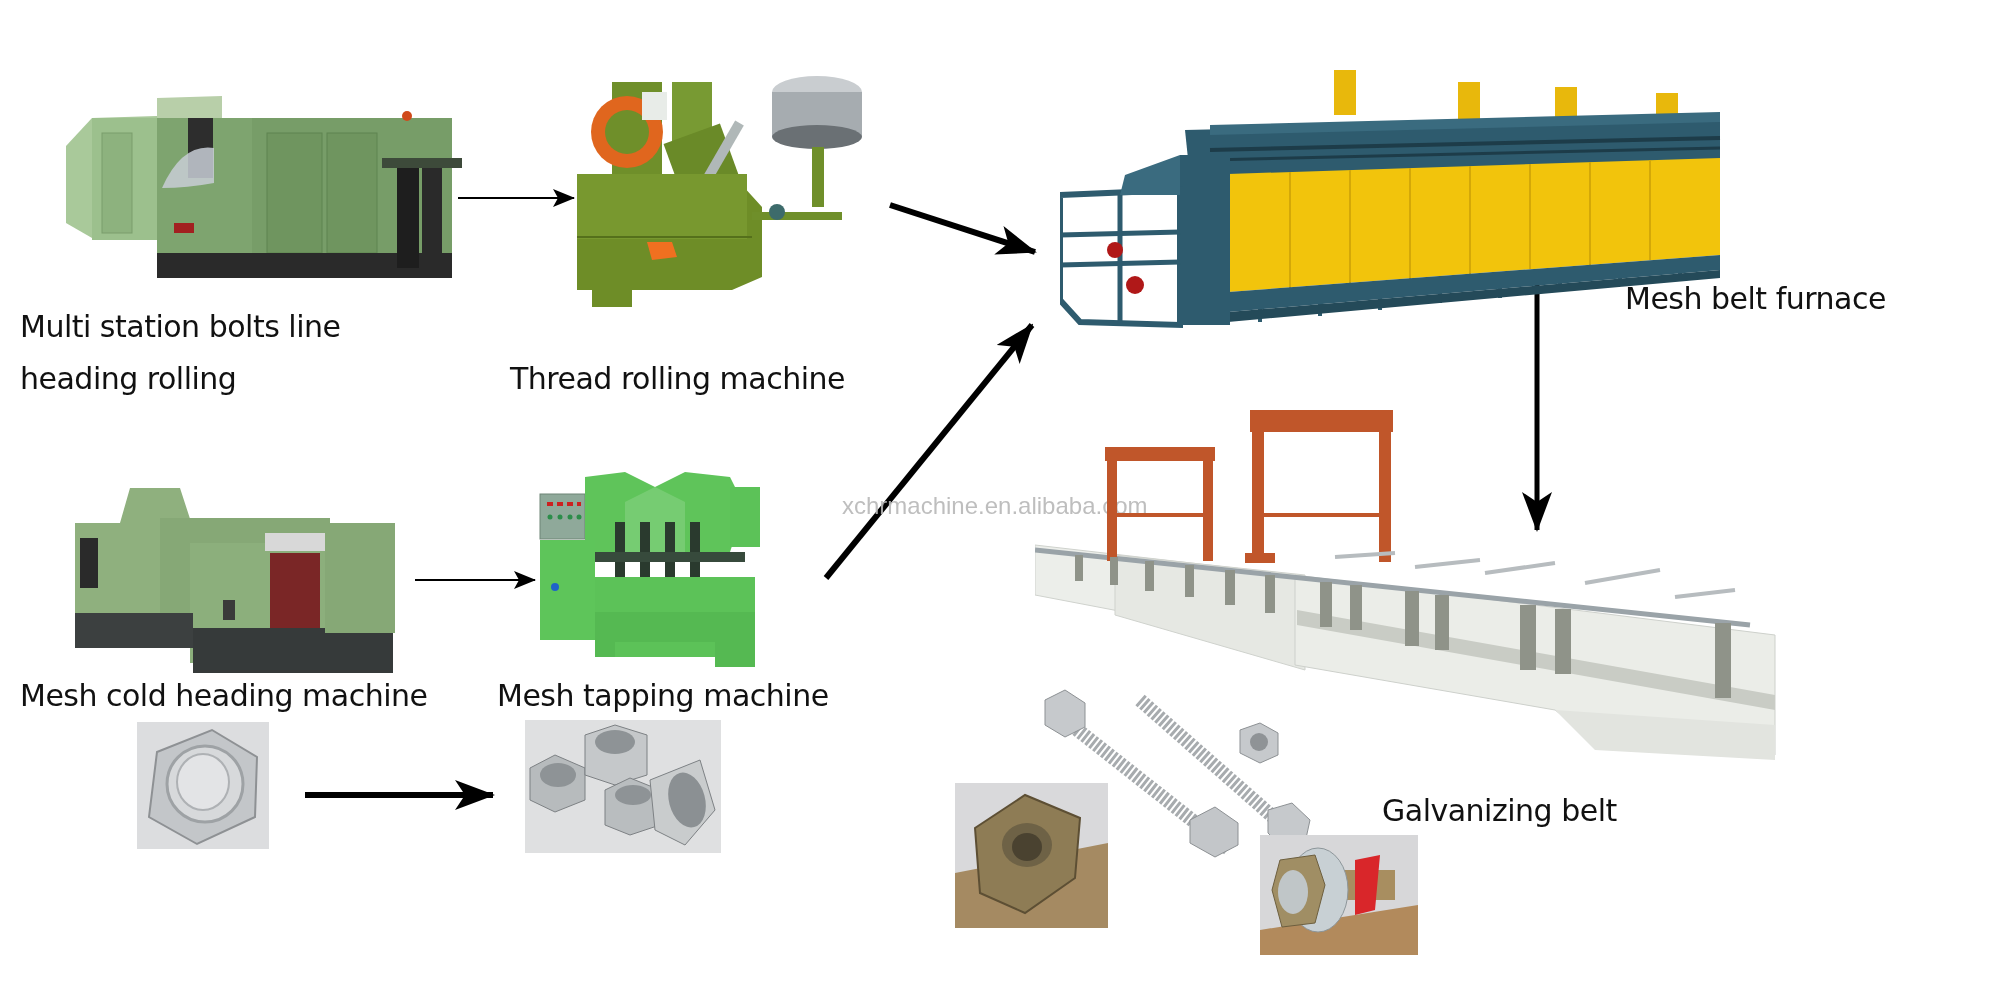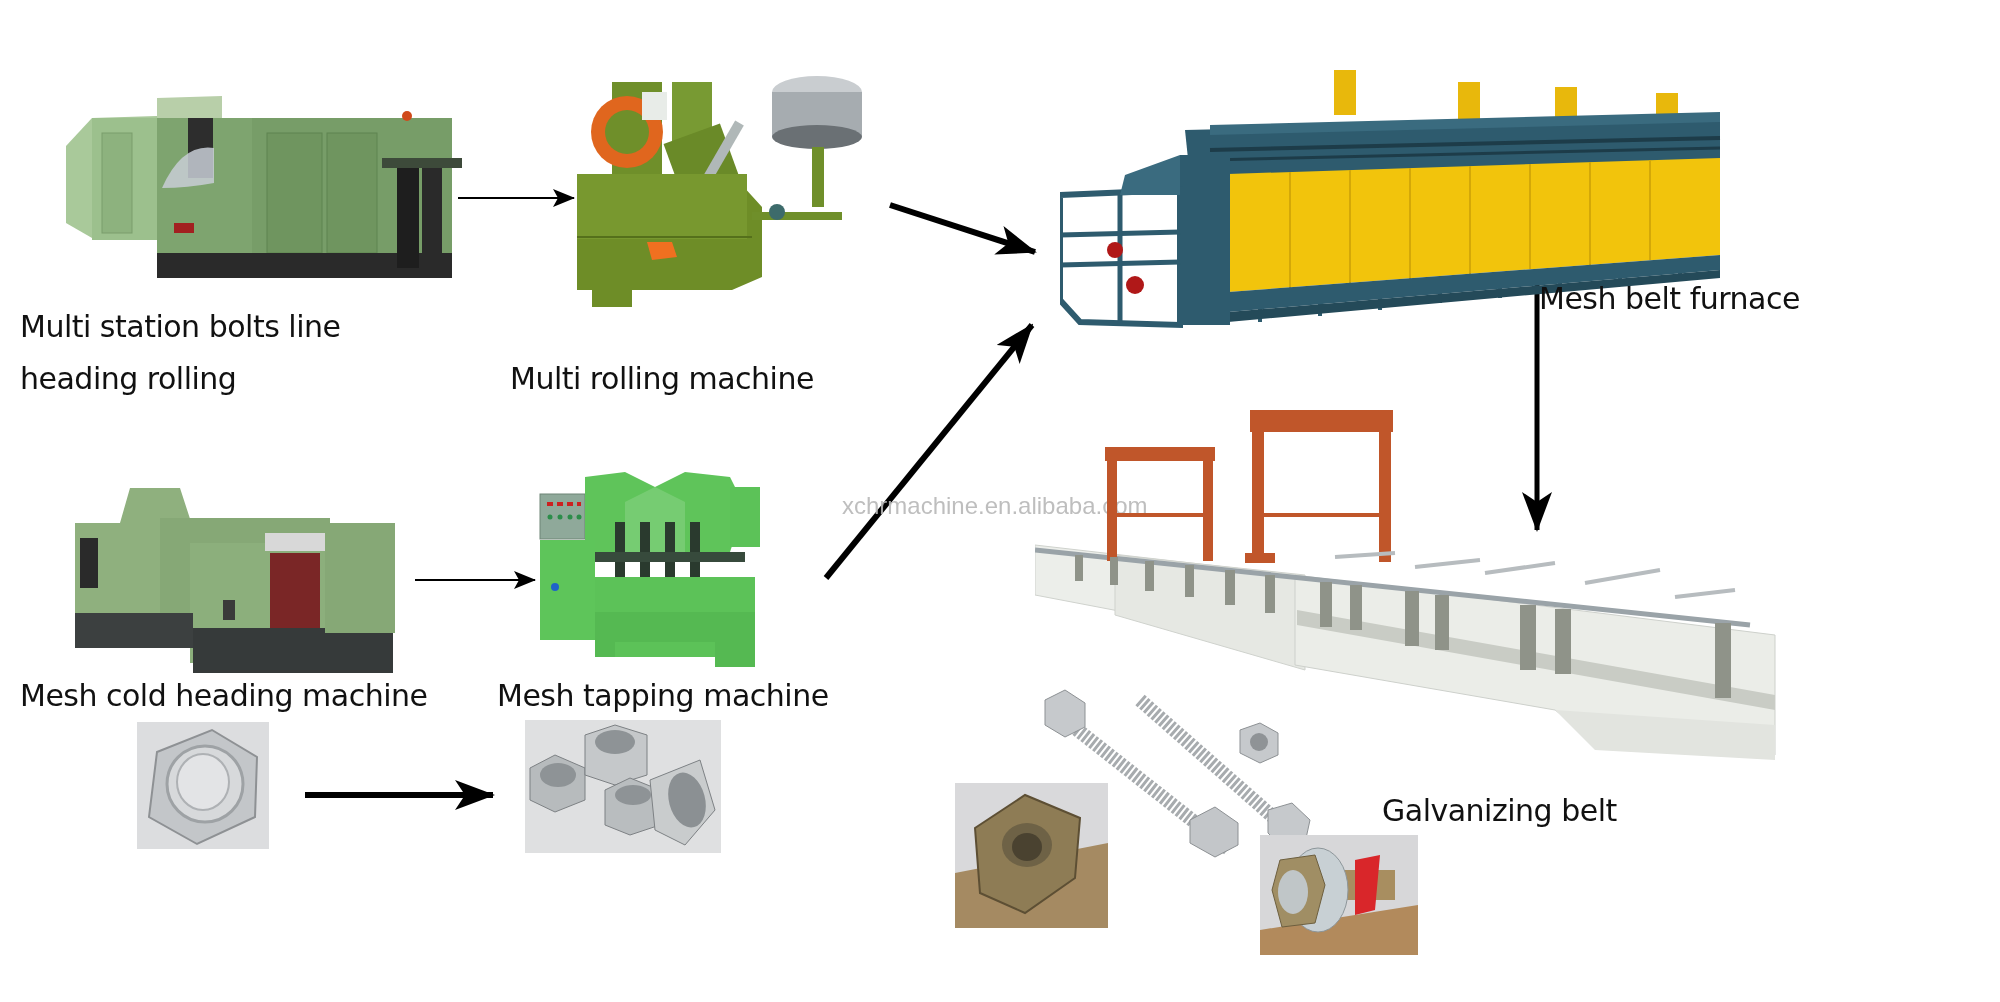--- a/index.html
+++ b/index.html
@@ -79,21 +79,21 @@
     <ellipse cx="245" cy="75" rx="45" ry="12" fill="#6a7074"></ellipse>
     <rect x="240" y="85" width="12" height="60" fill="#6f8f2a"></rect>
     <polygon points="5,112 160,112 190,145 190,215 160,228 60,228 60,245 20,245 20,228 5,228" fill="#6e8d27"></polygon>
     <rect x="5" y="112" width="170" height="65" fill="#78982f"></rect>
     <line x1="5" y1="175" x2="180" y2="175" stroke="#55701b" stroke-width="2"></line>
     <polygon points="75,180 100,180 105,195 80,198" fill="#f07020"></polygon>
     <rect x="180" y="150" width="90" height="8" fill="#6f8f2a"></rect>
     <circle cx="205" cy="150" r="8" fill="#3d6b6b"></circle>
   </svg>
 </div>
-<div class="label" style="left:510px;top:364px">Multi rolling machine</div>
+<div class="label" style="left:510px;top:364px">Thread rolling machine</div>
 
 <div class="photo" style="left:1060px;top:60px;width:665px;height:280px">
   <svg width="665" height="280" viewBox="0 0 665 280">
 
     <rect x="274" y="10" width="22" height="45" fill="#e8b80c"></rect>
     <rect x="398" y="22" width="22" height="40" fill="#e8b80c"></rect>
     <rect x="495" y="27" width="22" height="37" fill="#e8b80c"></rect>
     <rect x="596" y="33" width="22" height="34" fill="#e8b80c"></rect>
 
     <polygon points="125,70 660,58 660,100 130,118" fill="#2e5b6e"></polygon>
@@ -128,21 +128,21 @@
     <rect x="120" y="95" width="50" height="170" fill="#2e5b6e"></rect>
     <polygon points="0,135 120,130 120,265 20,262 0,240" fill="#ffffff" stroke="#2e5b6e" stroke-width="6"></polygon>
     <line x1="0" y1="175" x2="120" y2="172" stroke="#2e5b6e" stroke-width="5"></line>
     <line x1="0" y1="205" x2="120" y2="202" stroke="#2e5b6e" stroke-width="5"></line>
     <line x1="60" y1="133" x2="60" y2="265" stroke="#2e5b6e" stroke-width="5"></line>
     <circle cx="55" cy="190" r="8" fill="#b01818"></circle>
     <circle cx="75" cy="225" r="9" fill="#b01818"></circle>
     <polygon points="65,115 120,95 120,135 60,135" fill="#3a6b7f"></polygon>
   </svg>
 </div>
-<div class="label" style="left:1539px;top:284px">Mesh belt furnace</div>
+<div class="label" style="left:1625px;top:284px">Mesh belt furnace</div>
 
 <div class="photo" style="left:75px;top:488px;width:340px;height:190px">
   <svg width="340" height="190" viewBox="0 0 340 190">
     <polygon points="45,35 55,0 105,0 118,40 118,130 0,125 0,35" fill="#8fb07e"></polygon>
     <rect x="5" y="50" width="18" height="50" fill="#2a2a2a"></rect>
     <rect x="85" y="30" width="170" height="110" fill="#86a876"></rect>
     <rect x="115" y="55" width="140" height="120" fill="#8caf7c"></rect>
     <rect x="195" y="65" width="50" height="75" fill="#7a2626"></rect>
     <rect x="190" y="45" width="60" height="18" fill="#d8d8d8"></rect>
     <rect x="0" y="125" width="118" height="35" fill="#3c4040"></rect>

